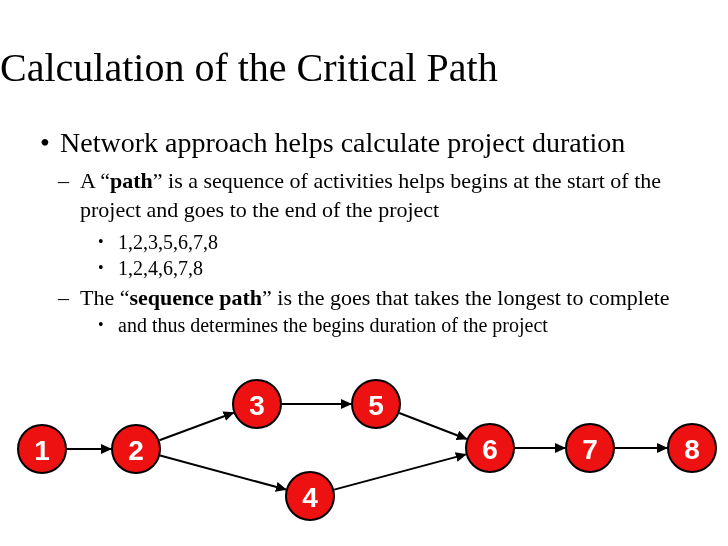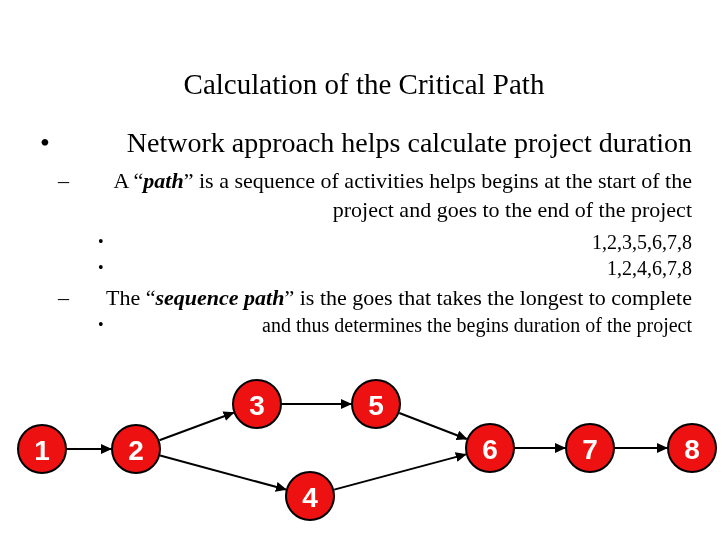--- a/index.html
+++ b/index.html
@@ -7,47 +7,47 @@
     width: 728px; height: 546px;
     background: #ffffff;
     color: #000000;
     font-family: "Liberation Serif", "DejaVu Serif", serif;
     position: relative;
     overflow: hidden;
   }
   .title {
     position: absolute;
     top: 46px; left: 0; right: 0;
-    margin: 16px;
-    text-align: center;
-    font-size: 29px;
+    margin: 0;
+    text-align: left;
+    font-size: 40px;
     font-weight: 400;
     line-height: 44px;
     white-space: nowrap;
   }
   .content {
     position: absolute;
     left: 40px; top: 126px;
     width: 652px;
   }
   .li { display: flex; align-items: flex-start; }
   .mk { flex: 0 0 auto; }
-  .tx { flex: 1 1 auto; text-align: right; }
+  .tx { flex: 1 1 auto; }
   .l1 { font-size: 28px; line-height: 34px; }
   .l1 > .mk { width: 20px; }
   .l2 { font-size: 22px; line-height: 29px; margin-left: 18px; }
   .l2 > .mk { width: 22px; }
   .l3 { font-size: 20px; line-height: 26px; margin-left: 58px; }
   .l3 > .mk { width: 20px; font-size: 16px; line-height: 26px; }
   .m-l2a { margin-top: 6px; }
   .m-l3a { margin-top: 5px; }
   .m-l3b { margin-top: 0px; }
   .m-l2b { margin-top: 2px; }
   .m-l3c { margin-top: 0px; }
-  .bi { font-weight: bold; font-style: italic; }
+  .bi { font-weight: bold; }
   .diagram {
     position: absolute;
     left: 0; top: 0;
     width: 728px; height: 546px;
   }
   .diagram text {
     font-family: "Liberation Sans", "DejaVu Sans", sans-serif;
     font-weight: bold;
     font-size: 28px;
   }

